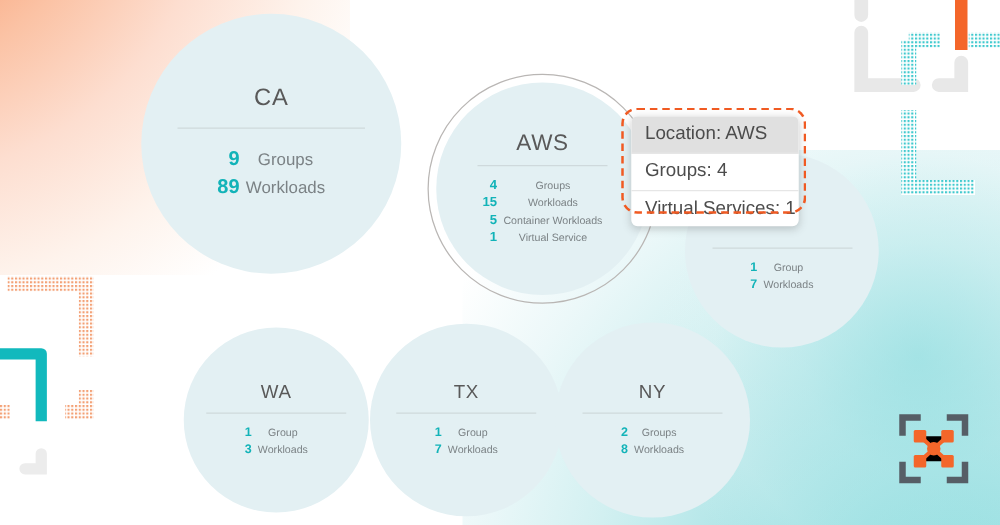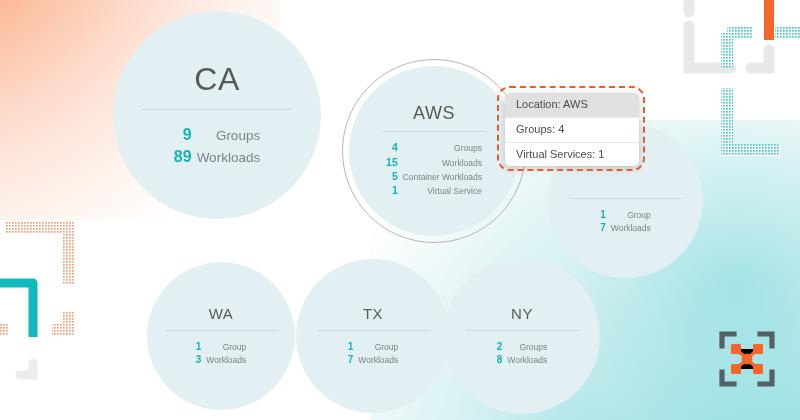--- a/index.html
+++ b/index.html
@@ -42,24 +42,24 @@
   .bubble-inner{position:relative;z-index:2;display:flex;flex-direction:column;align-items:center;}
   .b-title{
     color:#595959;font-weight:400;letter-spacing:.5px;line-height:1;
     text-align:center;
   }
   .b-rule{background:#cfd9dc;height:1px;}
   .b-stats{display:table;border-collapse:collapse;}
   .b-row{display:table-row;}
   .b-num,.b-lab{display:table-cell;line-height:1.35;white-space:nowrap;vertical-align:baseline;}
   .b-num{color:#12b3b8;font-weight:700;text-align:right;padding-right:5px;}
-  .b-lab{color:#7b8285;font-weight:400;text-align:right;}
-
-  
-  .sz-lg .b-title{font-size:32px;text-align:right;}
+  .b-lab{color:#7b8285;font-weight:400;text-align:center;}
+
+  
+  .sz-lg .b-title{font-size:19px;text-align:right;}
   .sz-lg .b-rule{width:150px;margin:14px 0 14px;}
   .sz-lg .b-num{font-size:16px;}
   .sz-lg .b-lab{font-size:13.5px;}
 
   .sz-md .b-title{font-size:18px;}
   .sz-md .b-rule{width:104px;margin:9px 0 8px;}
   .sz-md .b-num{font-size:10.5px;}
   .sz-md .b-lab{font-size:8.5px;}
 
   .sz-sm .b-title{font-size:15px;}
@@ -74,21 +74,21 @@
     border:2.5px dashed #f05a22;border-radius:13px;
     box-sizing:border-box;
   }
   #tooltip-card{
     position:absolute;left:8px;top:7px;width:134px;
     background:#ffffff;border-radius:5px;
     box-shadow:0 2px 7px rgba(60,60,60,.26);
     overflow:hidden;
   }
   .tt-row{
-    padding:5px 9px 5px 11px;font-size:11px;color:#4c4c4c;
+    padding:5px 9px 5px 11px;font-size:15px;color:#4c4c4c;
     border-bottom:1px solid #e6e6e6;line-height:1.25;white-space:nowrap;
   }
   .tt-row.head{background:#e0e0e0;color:#4c4c4c;}
   .tt-row.last{border-bottom:none;}
 
   
   #logo{position:absolute;left:718px;top:330px;width:58px;height:58px;}
 </style>
 </head>
 <body>

